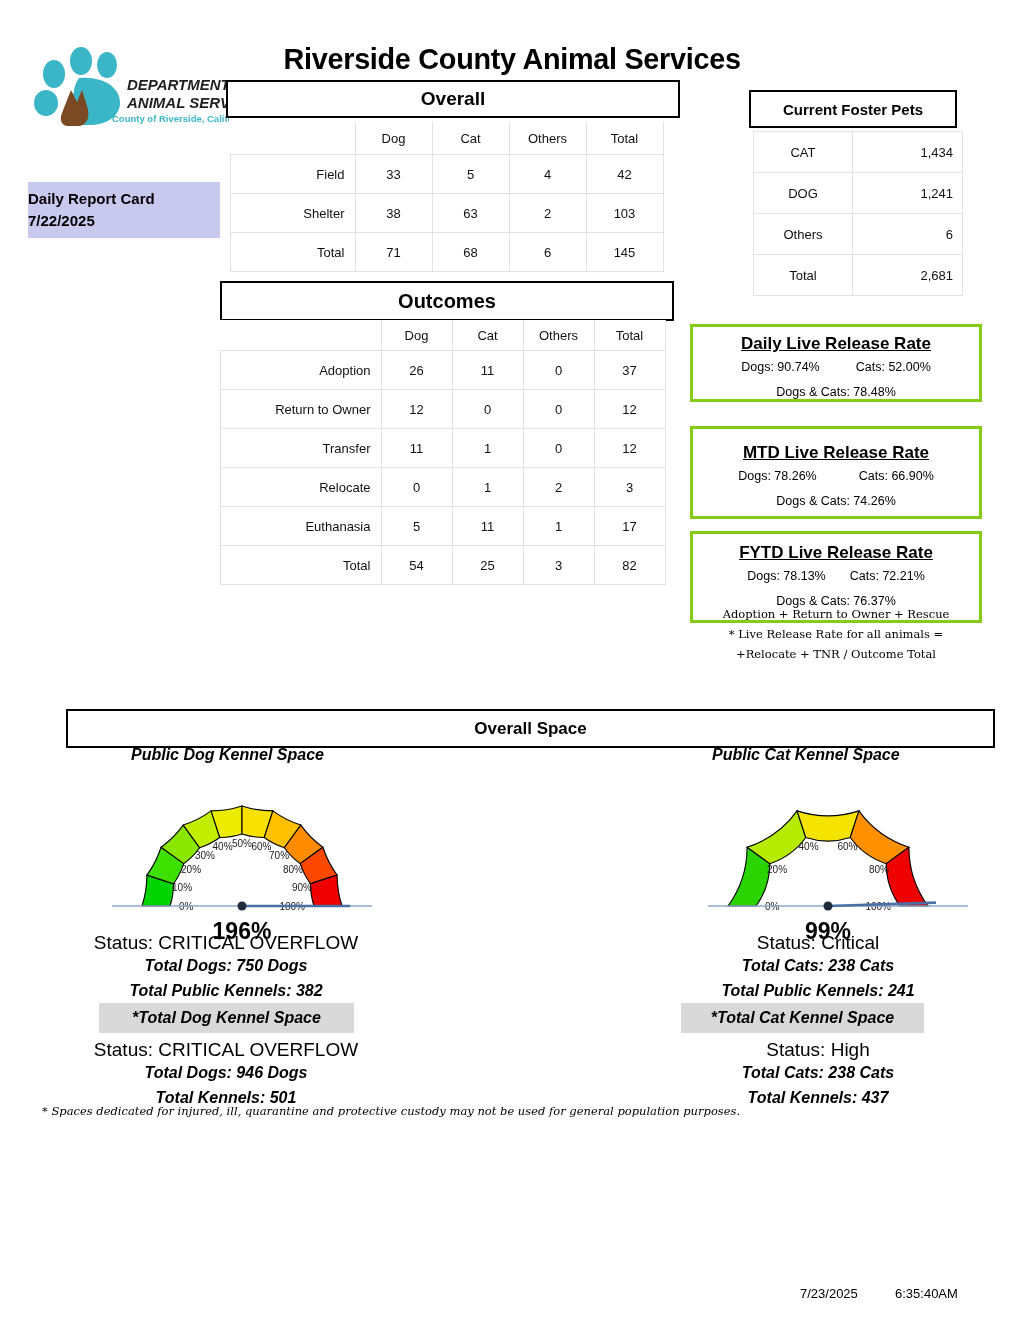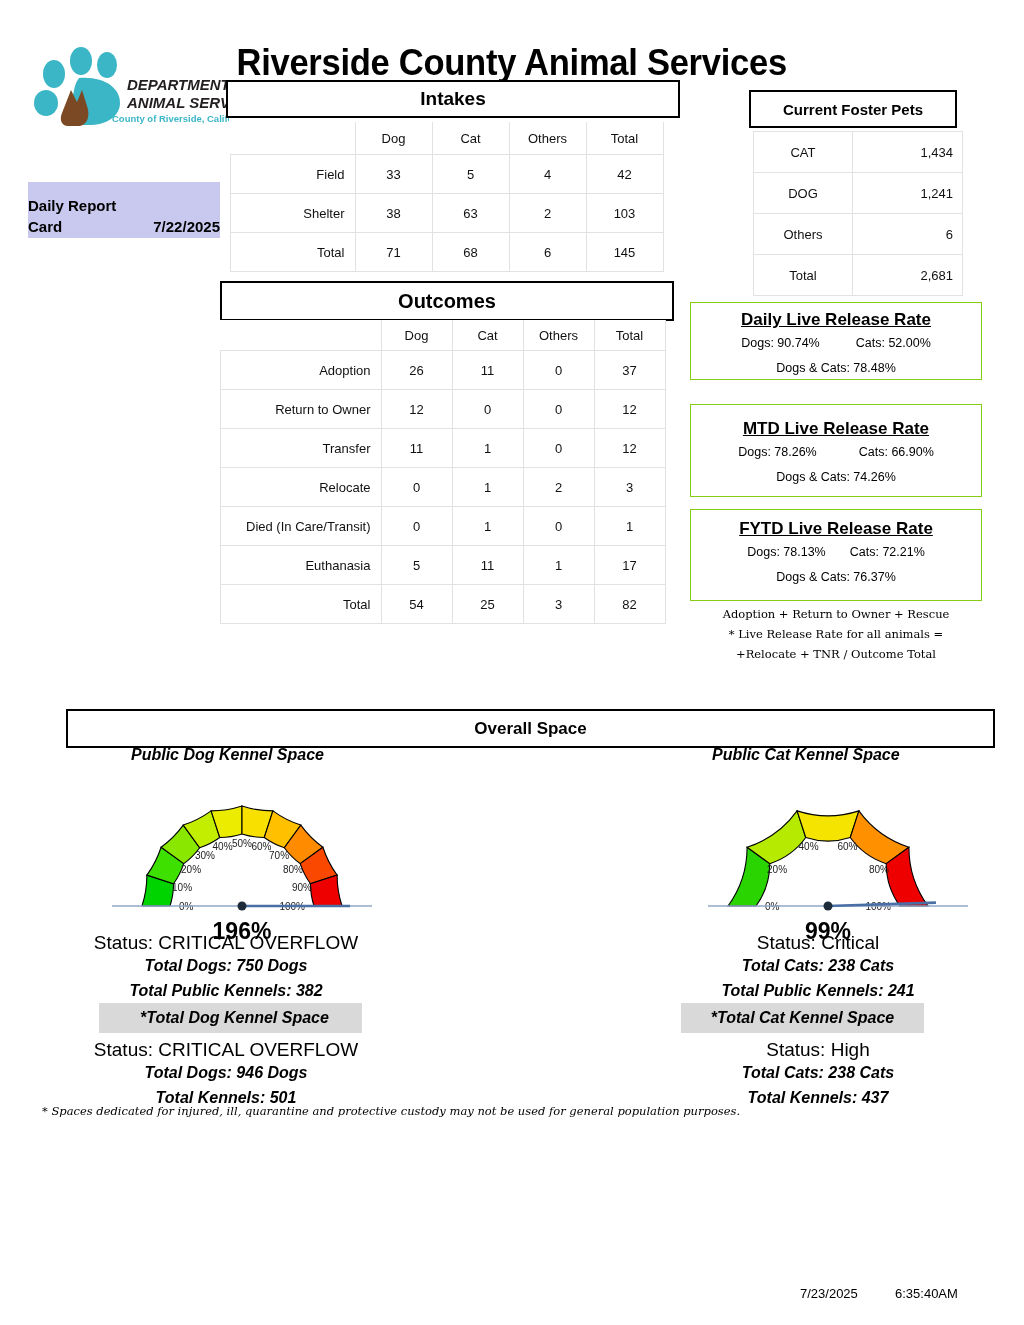--- a/index.html
+++ b/index.html
@@ -12,29 +12,29 @@
   }
   .abs { position:absolute; }
 
   
   #logo { left:24px; top:46px; width:205px; height:88px; }
   #logo svg { display:block; }
 
   
   #main-title {
     left:0; top:42px; width:1024px; text-align:center;
-    font-size:36px; font-weight:bold; letter-spacing:-0.3px;
+    font-size:30px; font-weight:bold; letter-spacing:-0.3px;
   }
   #main-title .t { display:inline-block; transform:scaleX(0.96); transform-origin:center; }
 
   
   #report-card {
     left:28px; top:182px; width:192px; height:56px;
-    background:#c9c9f0; display:flex; flex-direction:row;
-    align-items:flex-end; justify-content:center;
+    background:#c9c9f0; display:flex; flex-direction:column;
+    align-items:flex-start; justify-content:center;
   }
   #report-card div { font-size:15px; font-weight:bold; line-height:1.45; }
 
   
   .hdr-box {
     border:2.5px solid #000; background:#fff;
     display:flex; align-items:center; justify-content:center;
     font-weight:bold;
   }
 
@@ -68,21 +68,21 @@
 
   
   #foster-hdr { left:749px; top:90px; width:204px; height:34px; font-size:15px; }
   #foster-table { left:753px; top:131px; }
   #foster-table td { height:40px; font-size:13px; }
   #foster-table .lab { width:98px; text-align:center; }
   #foster-table .num { width:100px; text-align:right; padding-right:9px; }
 
   
   .lrr {
-    border:1px solid #84cc16; background:#fff; box-sizing:border-box;
+    border:3px solid #84cc16; background:#fff; box-sizing:border-box;margin-top:22px;
   }
   .lrr .ttl {
     text-align:center; font-size:17px; font-weight:bold;
     text-decoration:underline; margin-top:7px;
   }
   .lrr .two { display:flex; justify-content:center; gap:36px; margin-top:6px; }
   .lrr .two span, .lrr .one { font-size:12.5px; }
   .lrr .one { text-align:center; margin-top:11px; }
   #lrr-daily { left:690px; top:302px; width:292px; height:78px; }
   #lrr-mtd   { left:690px; top:404px; width:292px; height:93px; }
@@ -115,21 +115,21 @@
   .status-line { font-size:19px; }
   .sub-line { font-size:16px; font-style:italic; font-weight:bold; line-height:1.55; }
 
   #dog-status { left:56px; top:932px; width:340px; }
   #cat-status { left:648px; top:932px; width:340px; }
 
   .total-bar {
     background:#d9d9d9; display:flex; align-items:center; justify-content:center;
     font-size:16px; font-weight:bold; font-style:italic;
   }
-  #dog-total-bar { left:99px; top:1003px; width:255px; height:30px;padding-left:8px; }
+  #dog-total-bar { left:99px; top:1003px; width:255px; height:30px; }
   #cat-total-bar { left:681px; top:1003px; width:243px; height:30px; }
 
   #dog-total-status { left:56px; top:1039px; width:340px; }
   #cat-total-status { left:648px; top:1039px; width:340px; }
 
   #space-note {
     left:42px; top:1104px; width:940px;
     font-family:"DejaVu Serif", serif; font-style:italic; font-size:11.5px;
   }
 
@@ -160,21 +160,21 @@
 <div class="abs" id="main-title">
   <span class="t">Riverside County Animal Services</span>
 </div>
 
 <div class="abs" id="report-card">
   <div>Daily Report Card</div>
   <div>7/22/2025</div>
 </div>
 
 <div class="abs hdr-box" id="intakes-hdr">
-  <span>Intakes</span>
+  <span>Overall</span>
 </div>
 <table class="abs grid" id="intakes-table">
   <tbody>
       <tr class="hdr">
     <td class="c0 blank"></td>
     <td class="c1 colhdr">Dog</td>
     <td class="c2 colhdr">Cat</td>
     <td class="c3 colhdr">Others</td>
     <td class="c4 colhdr">Total</td>
   </tr>
@@ -234,27 +234,20 @@
     <td class="val">1</td>
     <td class="val">0</td>
     <td class="val">12</td>
   </tr>
   <tr>
     <td class="rowlab">Relocate</td>
     <td class="val">0</td>
     <td class="val">1</td>
     <td class="val">2</td>
     <td class="val">3</td>
-  </tr>
-  <tr>
-    <td class="rowlab">Died (In Care/Transit)</td>
-    <td class="val">0</td>
-    <td class="val">1</td>
-    <td class="val">0</td>
-    <td class="val">1</td>
   </tr>
   <tr>
     <td class="rowlab">Euthanasia</td>
     <td class="val">5</td>
     <td class="val">11</td>
     <td class="val">1</td>
     <td class="val">17</td>
   </tr>
   <tr>
     <td class="rowlab">Total</td>

